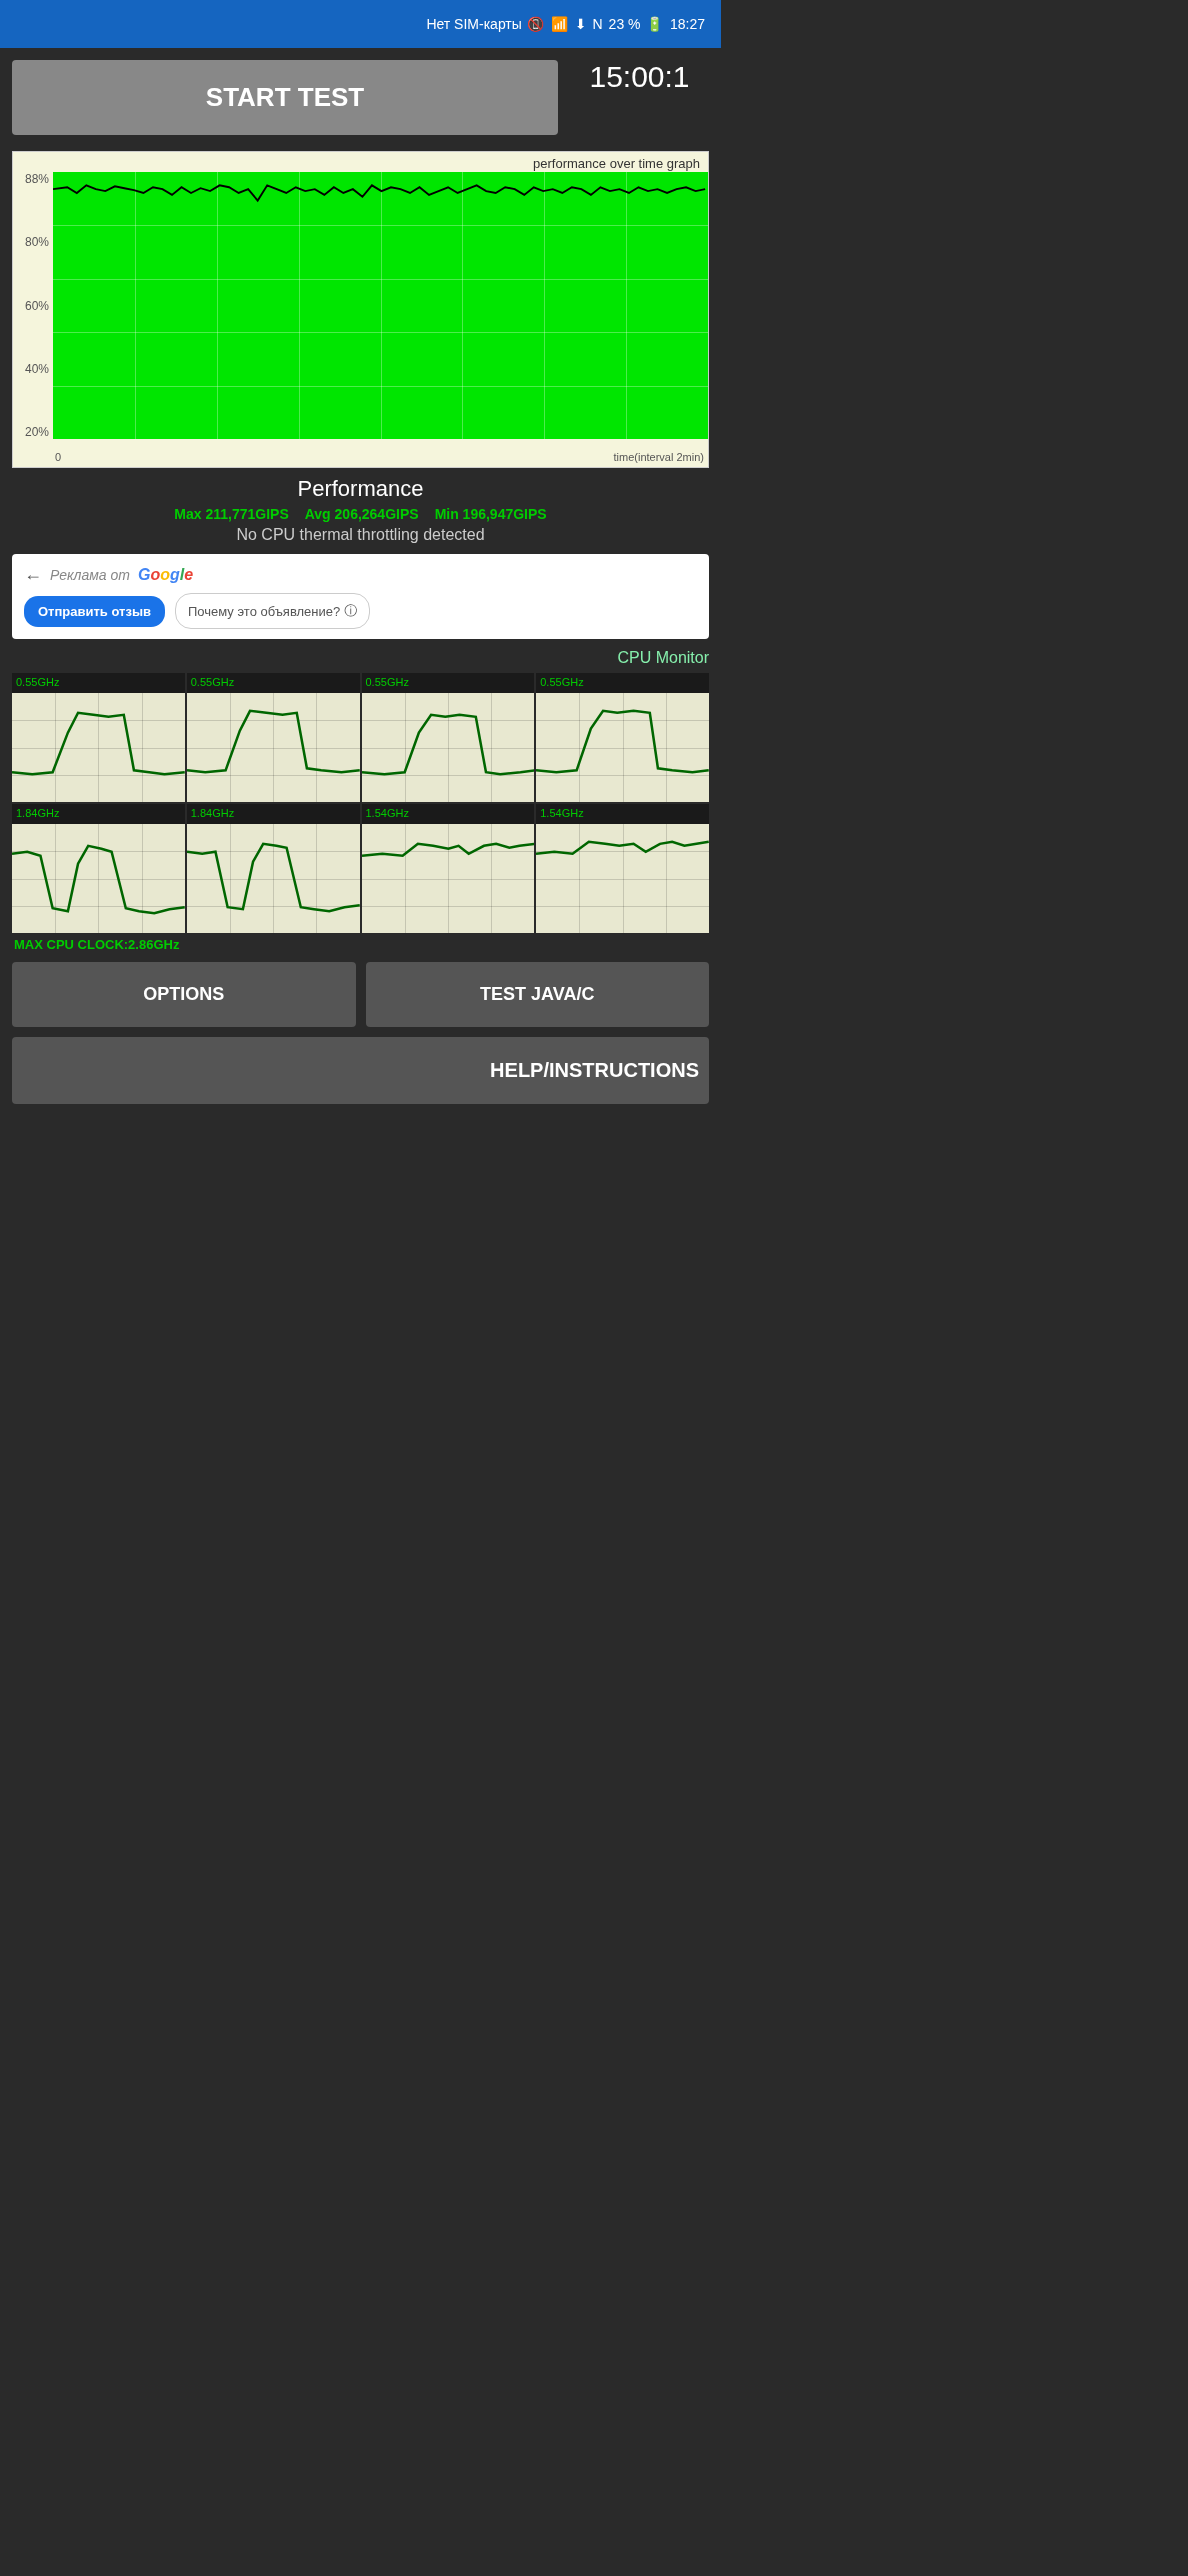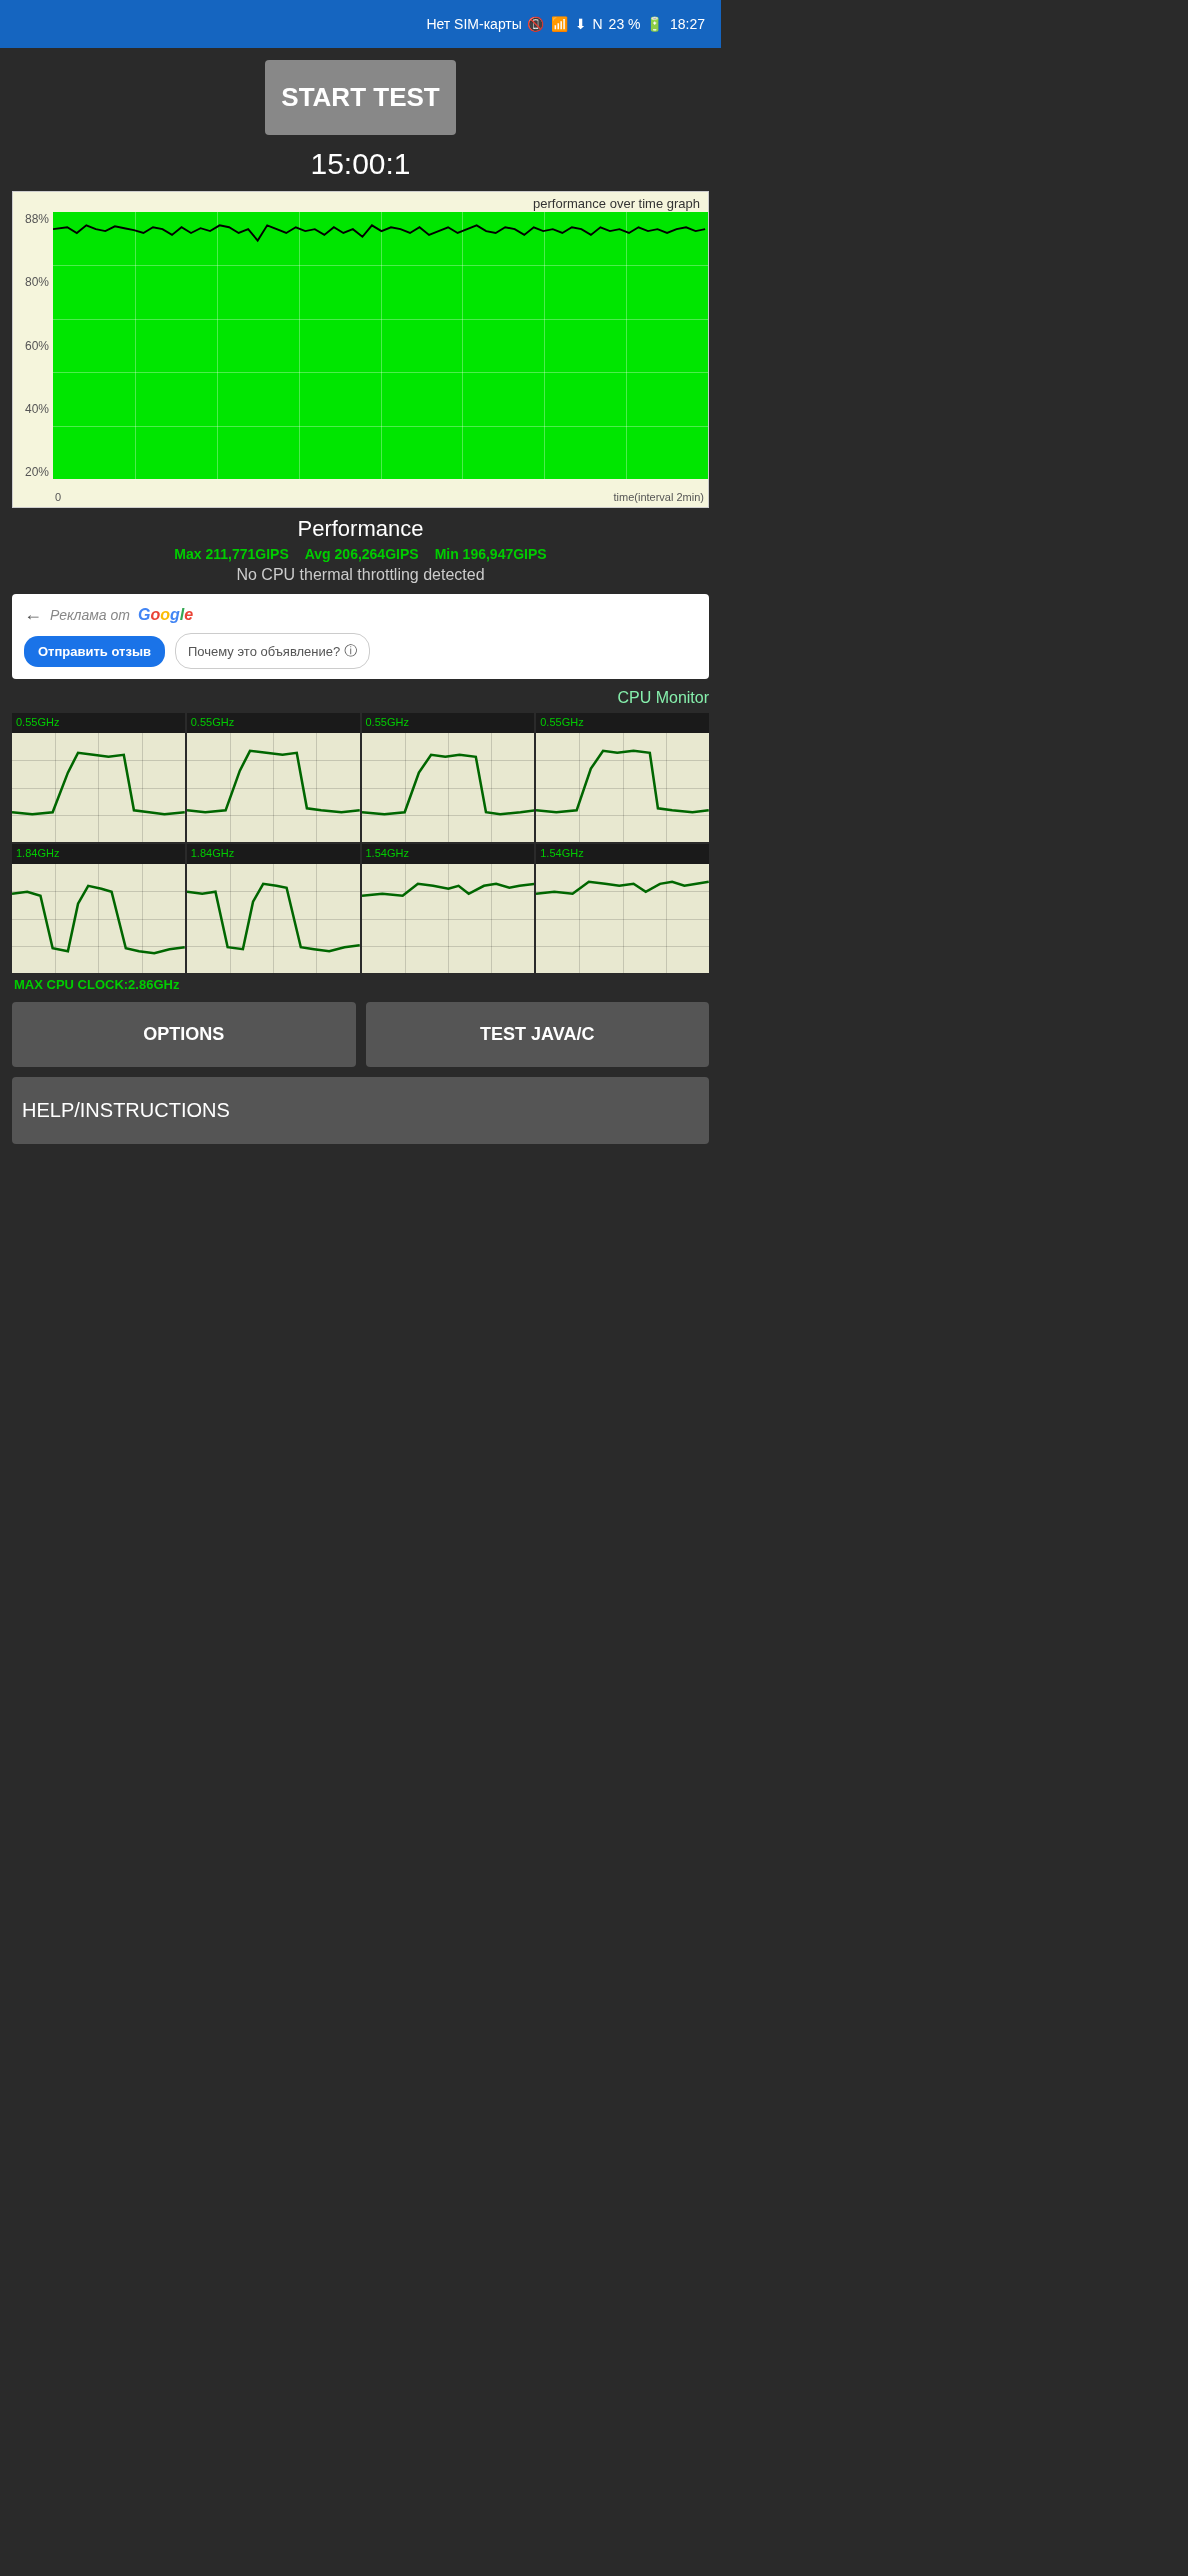--- a/index.html
+++ b/index.html
@@ -27,24 +27,23 @@
 
     
     .main-content {
       background: #2a2a2a;
       padding: 12px;
     }
 
     
     .top-row {
       display: flex;
-      align-items: center;
+      align-items: flex-start;
       gap: 12px;
-      margin-bottom: 10px;
-      flex-direction: column;
+      margin-bottom: 16px;
     }
     .start-btn {
       flex: 1;
       background: #888;
       color: white;
       font-size: 26px;
       font-weight: bold;
       padding: 22px 16px;
       border: none;
       border-radius: 4px;
@@ -287,26 +286,26 @@
       border: none;
       border-radius: 4px;
       cursor: pointer;
       text-align: center;
     }
     .help-btn {
       width: 100%;
       background: #555;
       color: white;
       font-size: 20px;
-      font-weight: normal;
+      font-weight: bold;
       padding: 22px 10px;
       border: none;
       border-radius: 4px;
       cursor: pointer;
-      text-align: left;
+      text-align: right;
       margin-bottom: 10px;
     }
 
     
     .spacer { height: 79px; }
   </style>
 </head>
 <body>
 
 <div class="status-bar">

